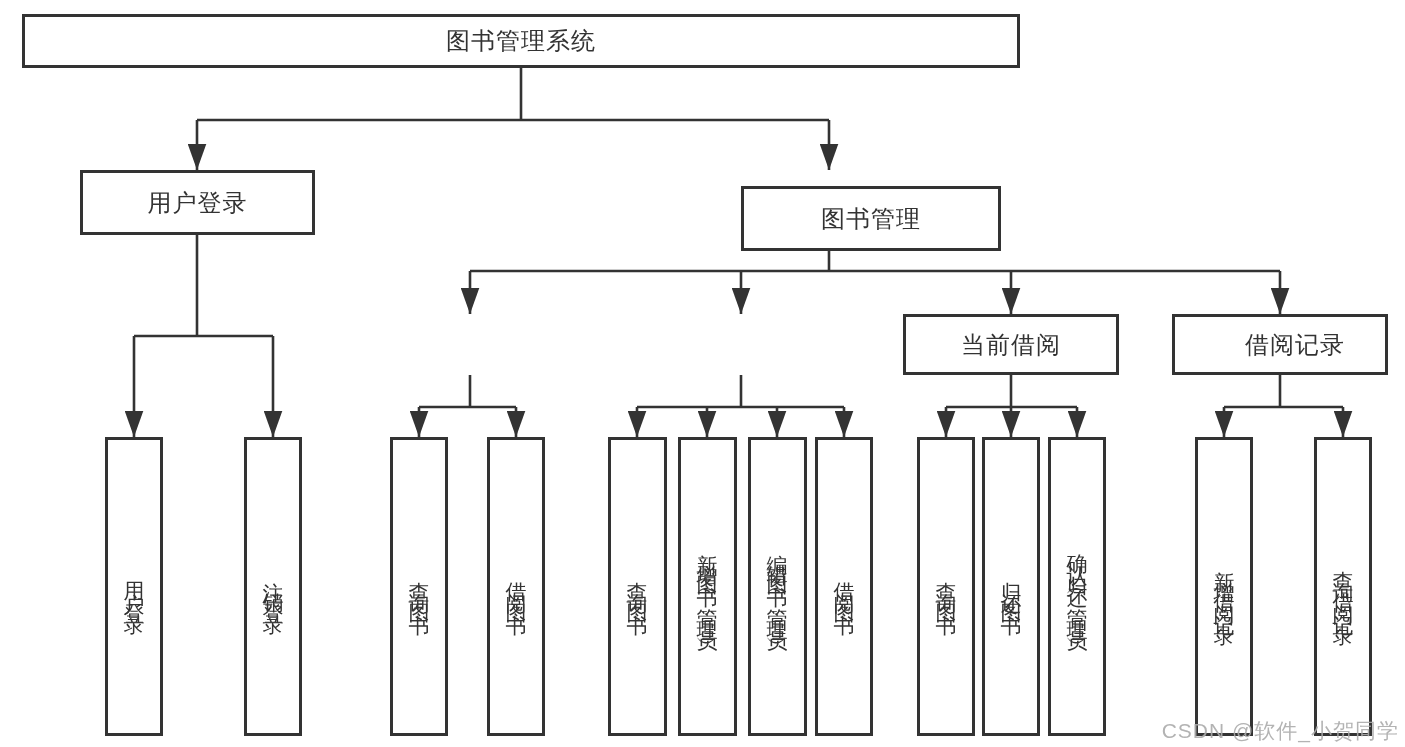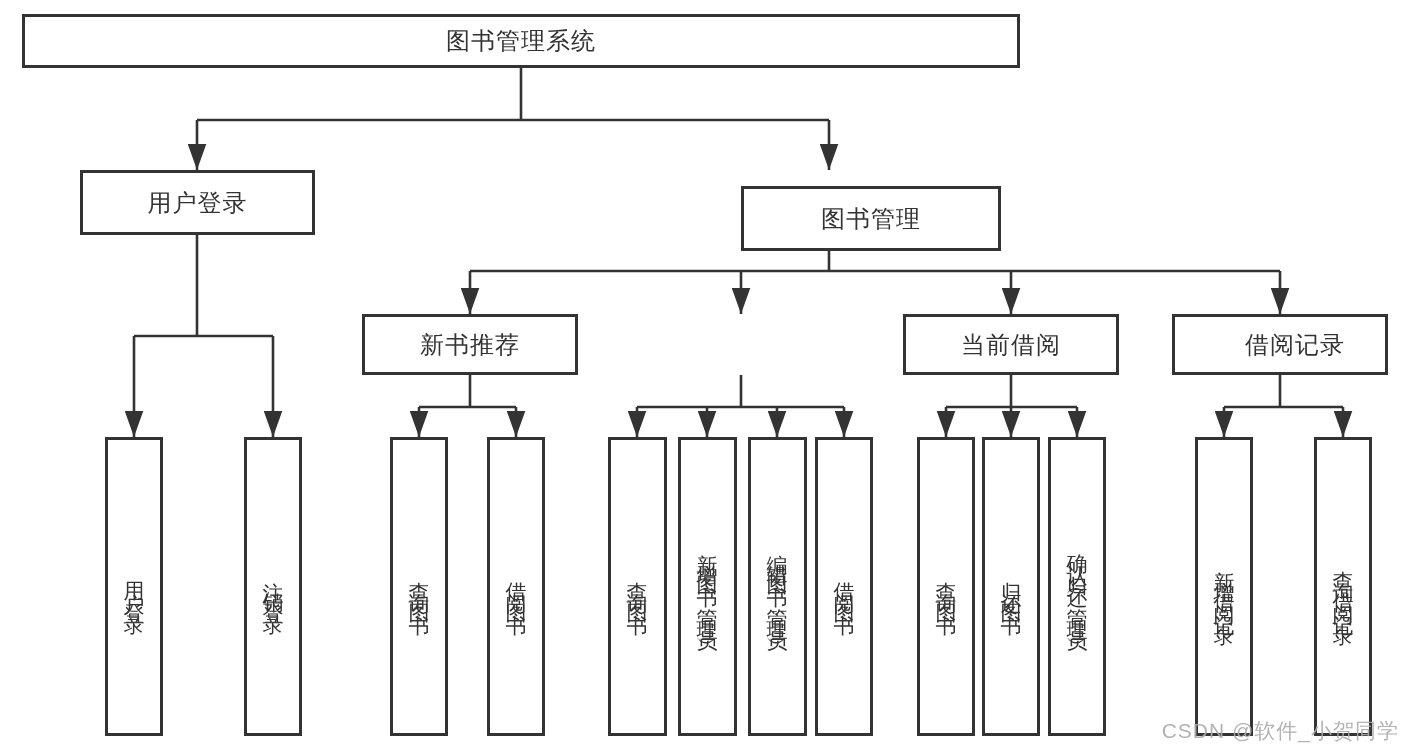--- a/index.html
+++ b/index.html
@@ -121,21 +121,20 @@
     <path d="M1224,407 H1343"></path>
     <path d="M1224,407 V437" marker-end="url(#arrow)"></path>
     <path d="M1343,407 V437" marker-end="url(#arrow)"></path>
   </svg>
 
   <div class="box" style="left:22px;top:14px;width:998px;height:54px;">图书管理系统</div>
 
   <div class="box" style="left:80px;top:170px;width:235px;height:65px;">用户登录</div>
   <div class="box" style="left:711px;top:186px;width:260px;height:65px;margin-left:30px;">图书管理</div>
 
-  <div class="box" style="left:362px;top:314px;width:216px;height:61px;">新书推荐</div>
   <div class="box" style="left:903px;top:314px;width:216px;height:61px;">当前借阅</div>
   <div class="box" style="left:1172px;top:314px;width:216px;height:61px;padding-left:30px;">借阅记录</div>
 
   <div class="leaf" style="left:105px;top:437px;width:58px;height:299px;">用户登录</div>
   <div class="leaf" style="left:244px;top:437px;width:58px;height:299px;">注销登录</div>
 
   <div class="leaf" style="left:390px;top:437px;width:58px;height:299px;">查询图书</div>
   <div class="leaf" style="left:487px;top:437px;width:58px;height:299px;">借阅图书</div>
 
   <div class="leaf" style="left:608px;top:437px;width:59px;height:299px;">查询图书</div>

